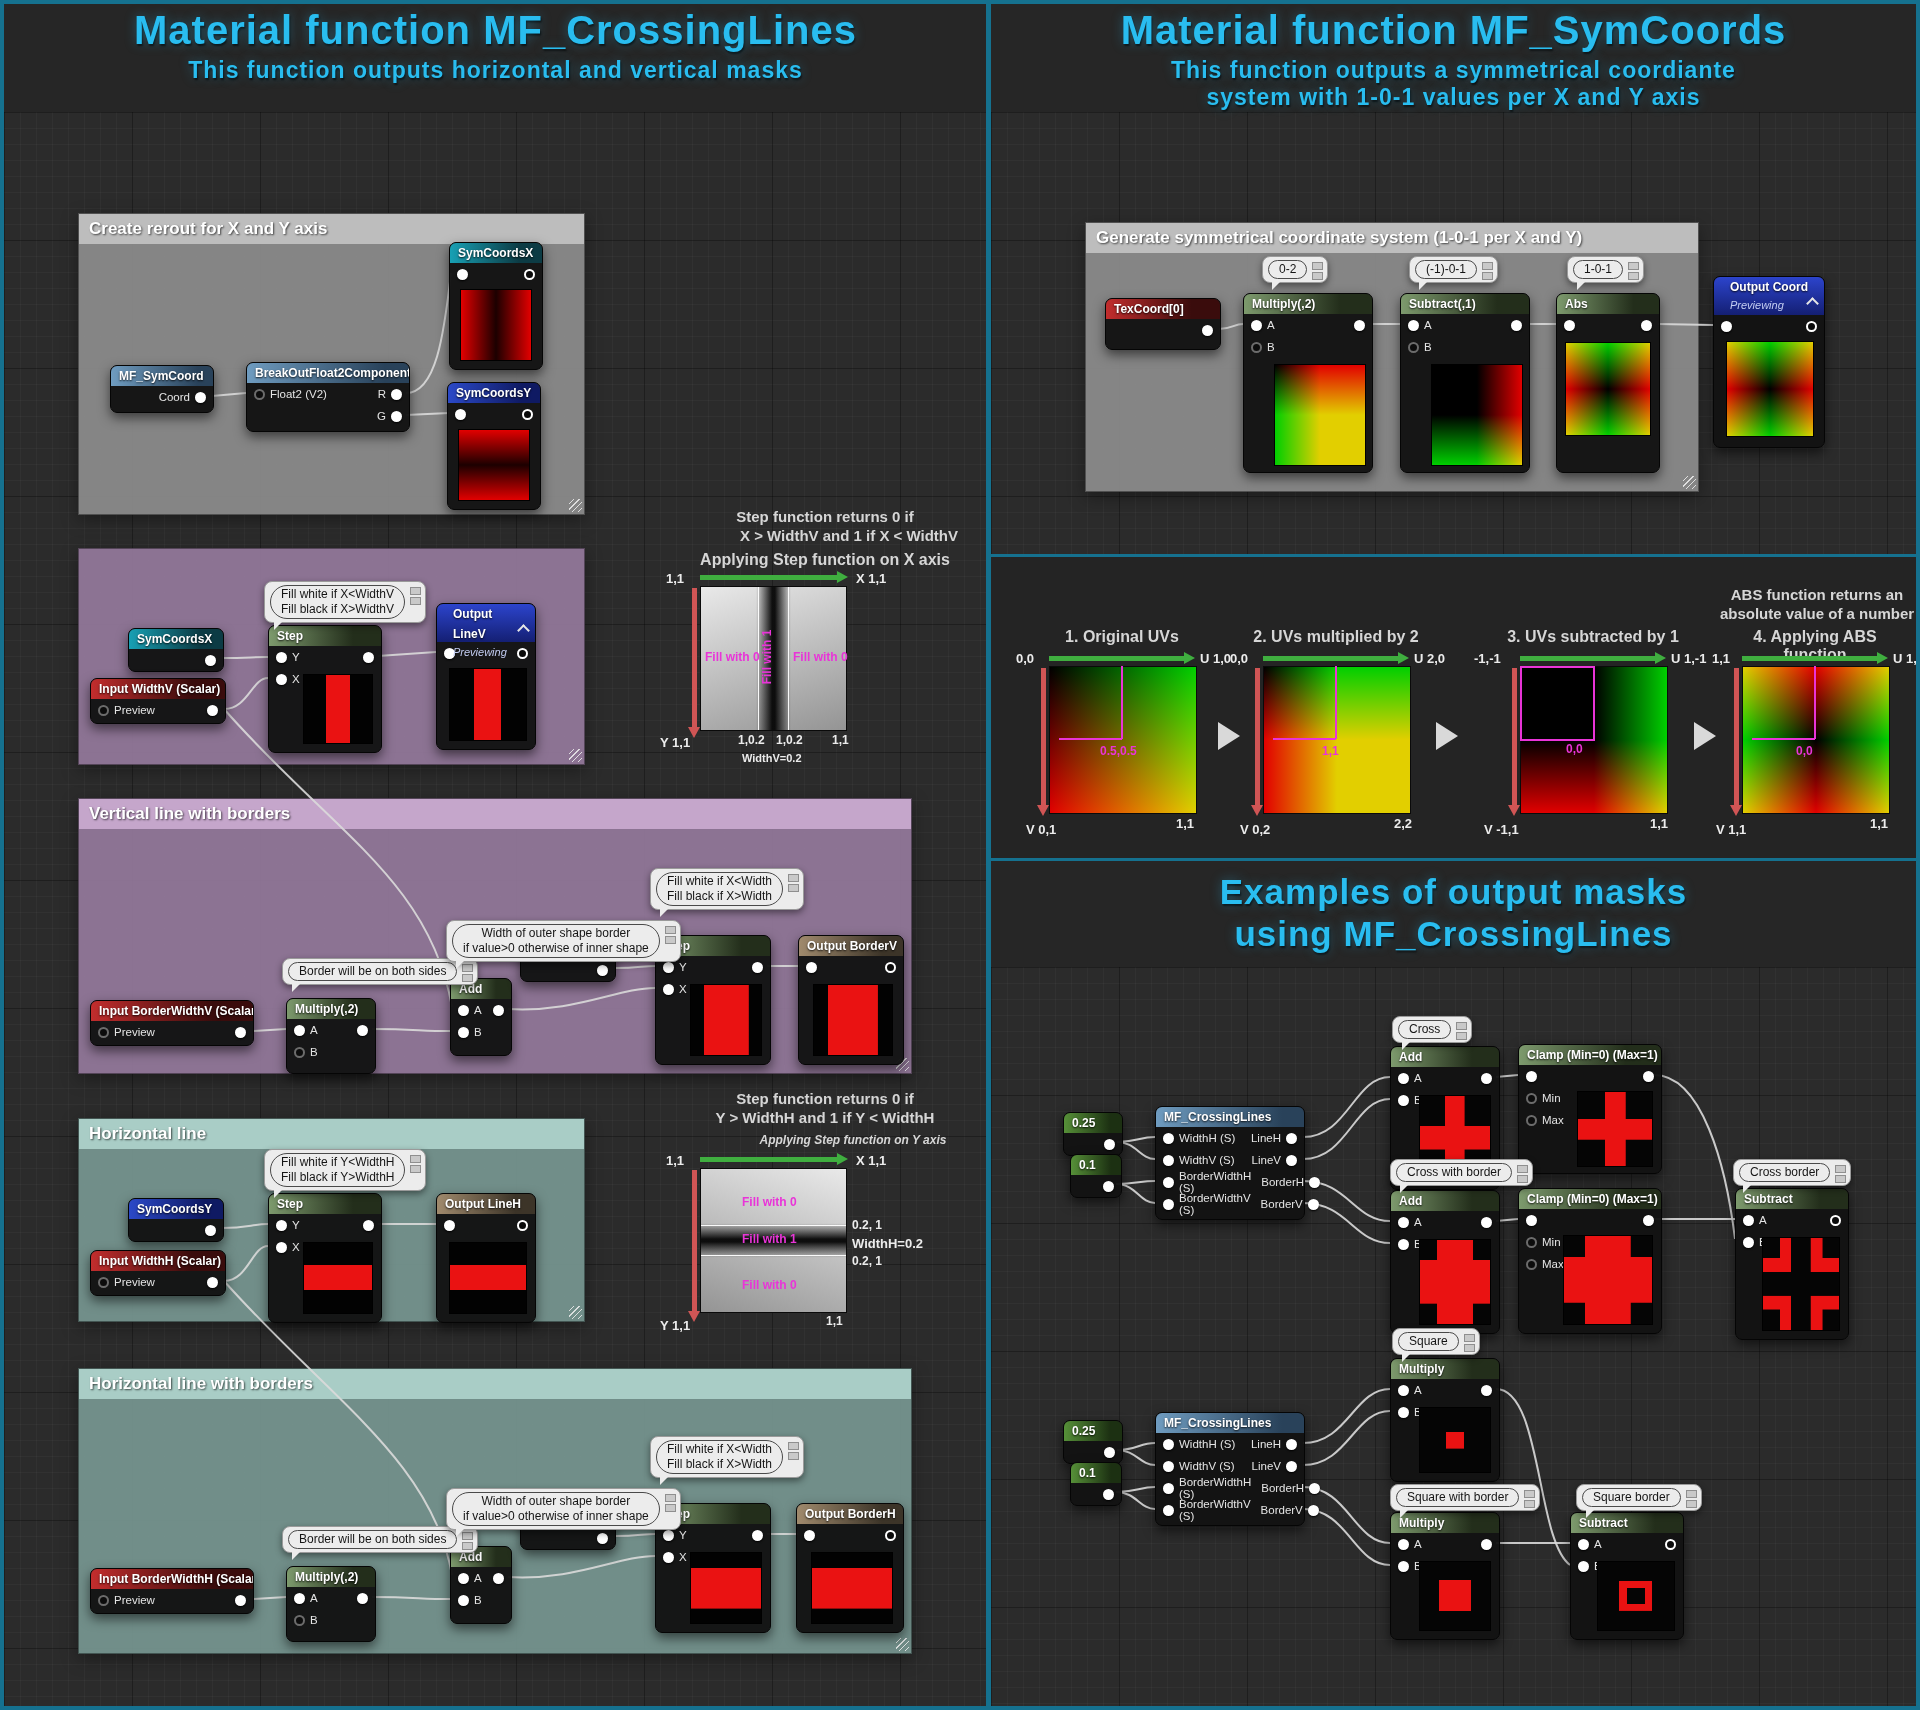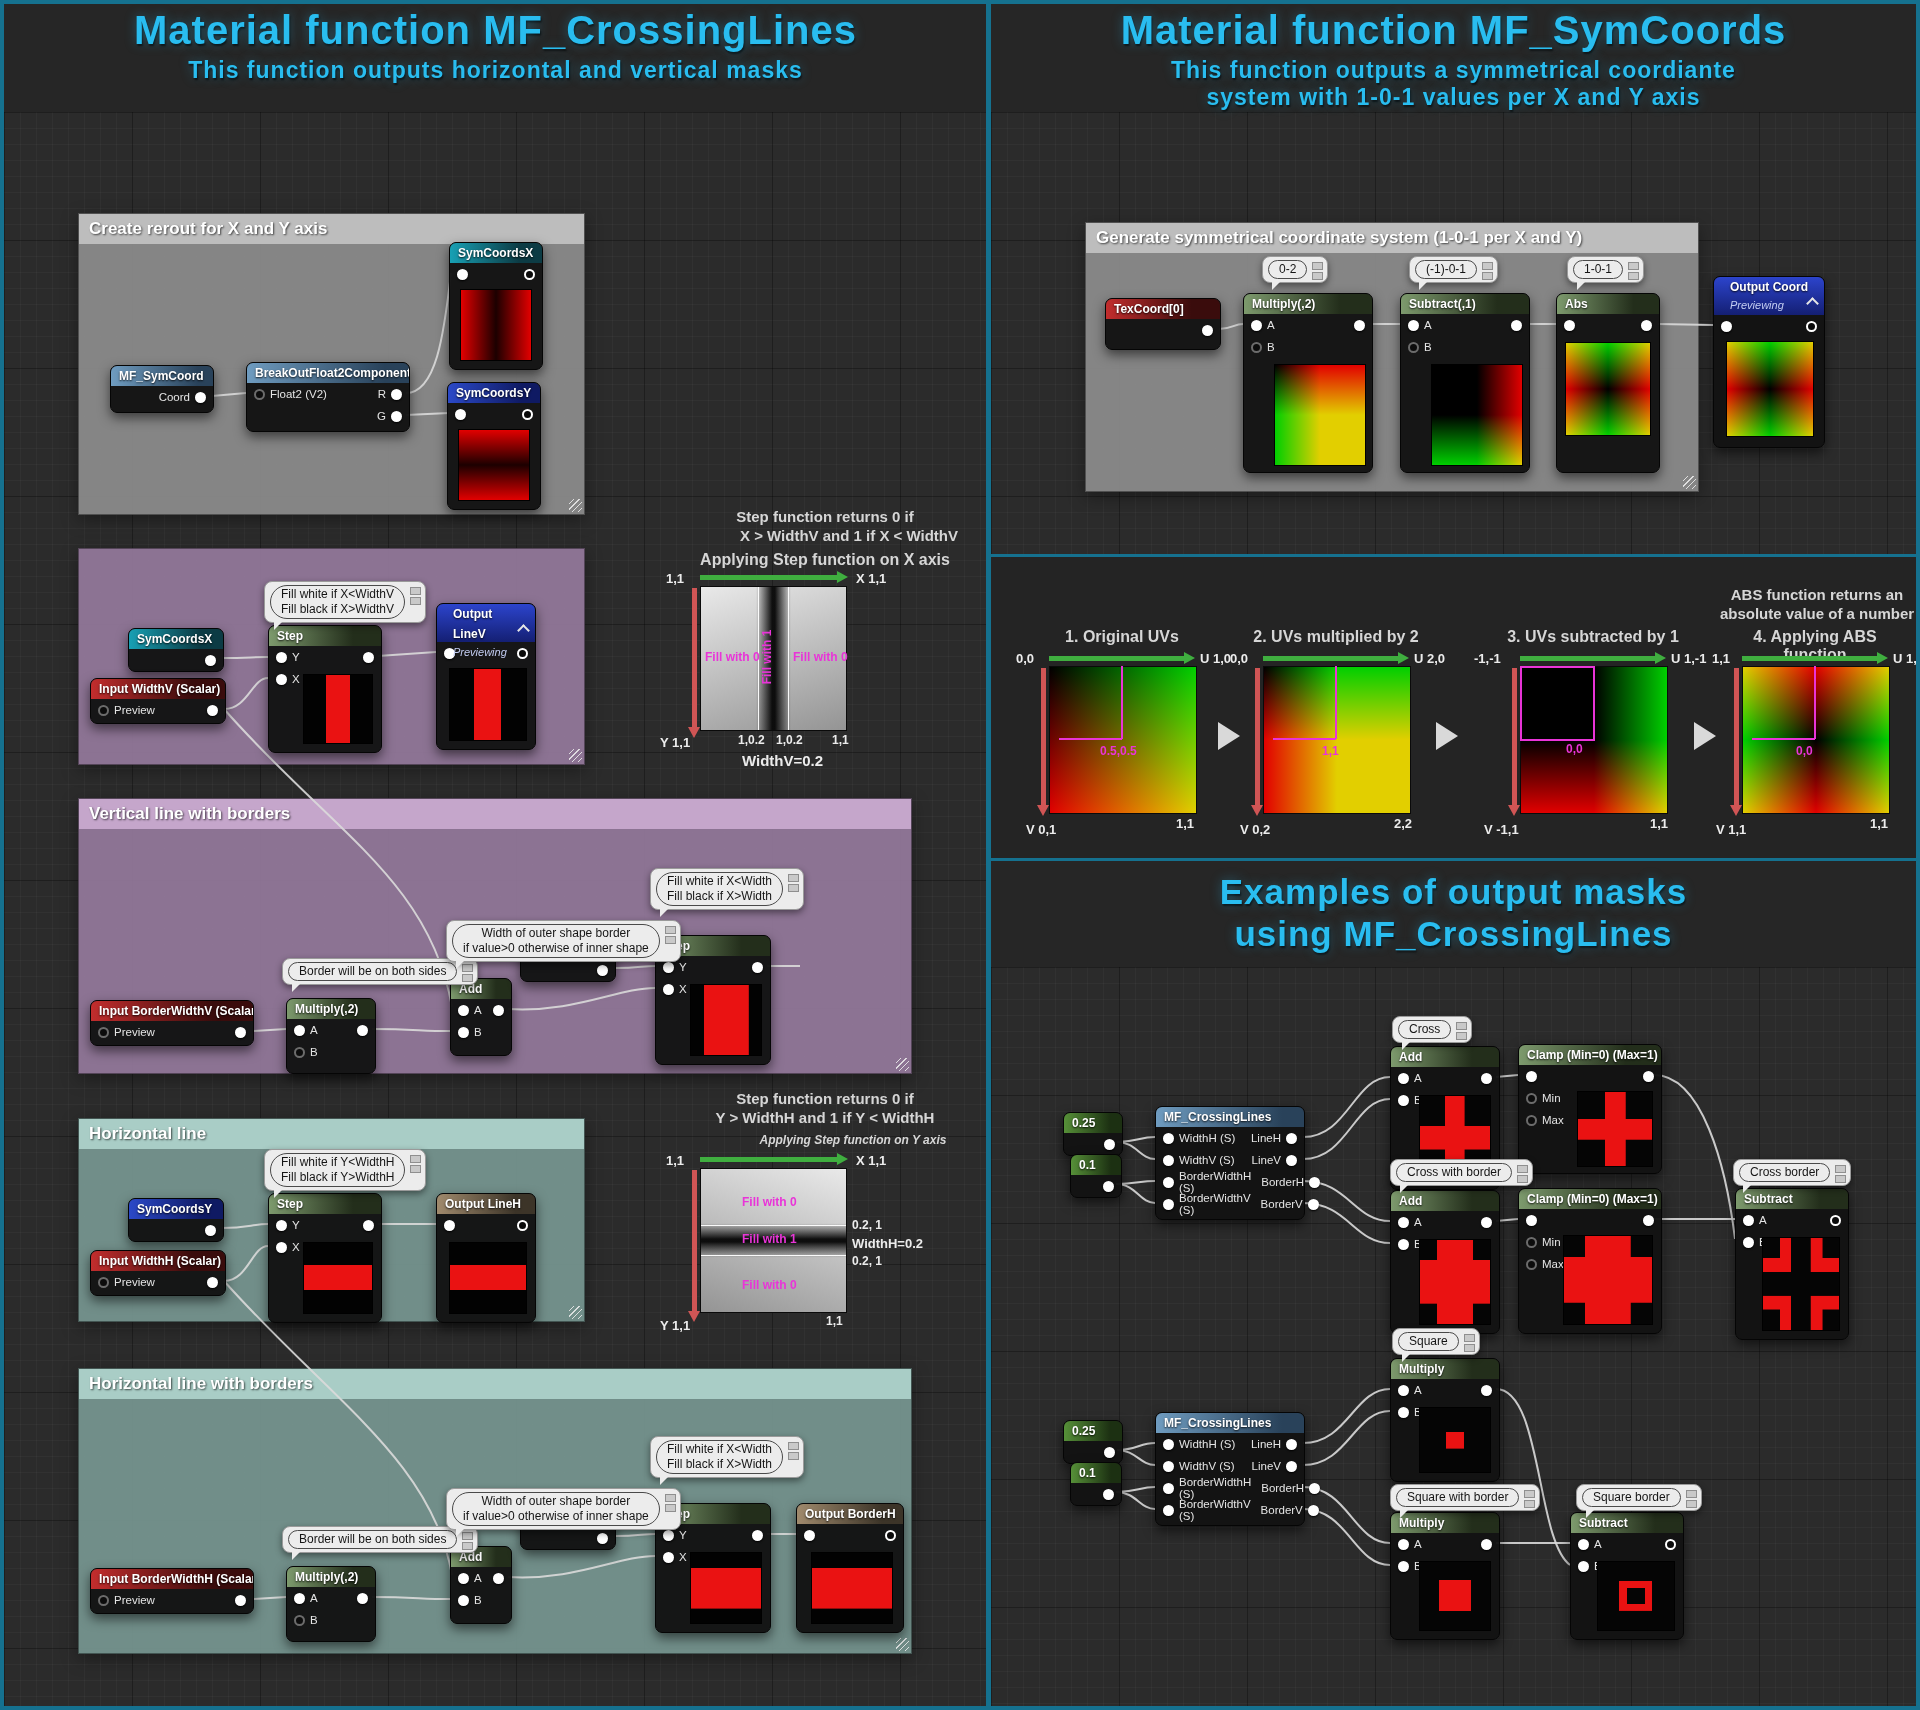--- a/index.html
+++ b/index.html
@@ -314,21 +314,21 @@
   <div class="lab" style="left:856px;top:571px;">X 1,1</div>
   <div class="rarr" style="left:692px;top:588px;height:140px;"></div>
   <div class="lab" style="left:660px;top:735px;">Y 1,1</div>
   <div class="sq stepgx" style="left:700px;top:586px;width:145px;height:143px;"></div>
   <div class="mag" style="left:705px;top:650px;font-size:12px;">Fill with 0</div>
   <div class="mag vtext" style="left:740px;top:650px;font-size:12px;">Fill with 1</div>
   <div class="mag" style="left:793px;top:650px;font-size:12px;">Fill with 0</div>
   <div class="lab" style="left:738px;top:733px;font-size:12px;">1,0.2</div>
   <div class="lab" style="left:776px;top:733px;font-size:12px;">1,0.2</div>
   <div class="lab" style="left:832px;top:733px;font-size:12px;">1,1</div>
-  <div class="lab" style="left:742px;top:752px;font-size:15px;">WidthV=0.2</div>
+  <div class="lab" style="left:742px;top:752px;font-size:11px;">WidthV=0.2</div>
 
   <div class="bubble" style="left:282px;top:958px;">
     <span class="oval">Border will be on both sides</span>
     <span class="ics">
         <i class="ic"></i>
         <i class="ic"></i>
       </span>
   </div>
   <div class="bubble" style="left:446px;top:920px;">
     <span class="oval"><span>Width of outer shape border</span><br><span>if value&gt;0 otherwise of inner shape</span></span>
@@ -392,20 +392,29 @@
         <b class="pf"></b>
         <span>Y</span>
         <span class="sp"></span>
         <b class="pf"></b>
       </div>
     <div class="prow">
         <b class="pf"></b>
         <span>X</span>
       </div>
     <div class="pv prev-barvw" style="left:34px;right:8px;top:48px;bottom:8px;"></div>
+  </div>
+  <div class="node" style="left:798px;top:935px;width:104px;height:128px;">
+    <div class="nh htan">Output BorderV</div>
+    <div class="prow">
+        <b class="pf"></b>
+        <span class="sp"></span>
+        <b class="pr"></b>
+      </div>
+    <div class="pv prev-barvw" style="left:14px;right:10px;top:48px;bottom:8px;"></div>
   </div>
 
   <div class="bubble" style="left:264px;top:1149px;">
     <span class="oval"><span>Fill white if Y&lt;WidthH</span><br><span>Fill black if Y&gt;WidthH</span></span>
     <span class="ics">
         <i class="ic"></i>
         <i class="ic"></i>
       </span>
   </div>
   <div class="node" style="left:128px;top:1198px;width:94px;height:42px;">

